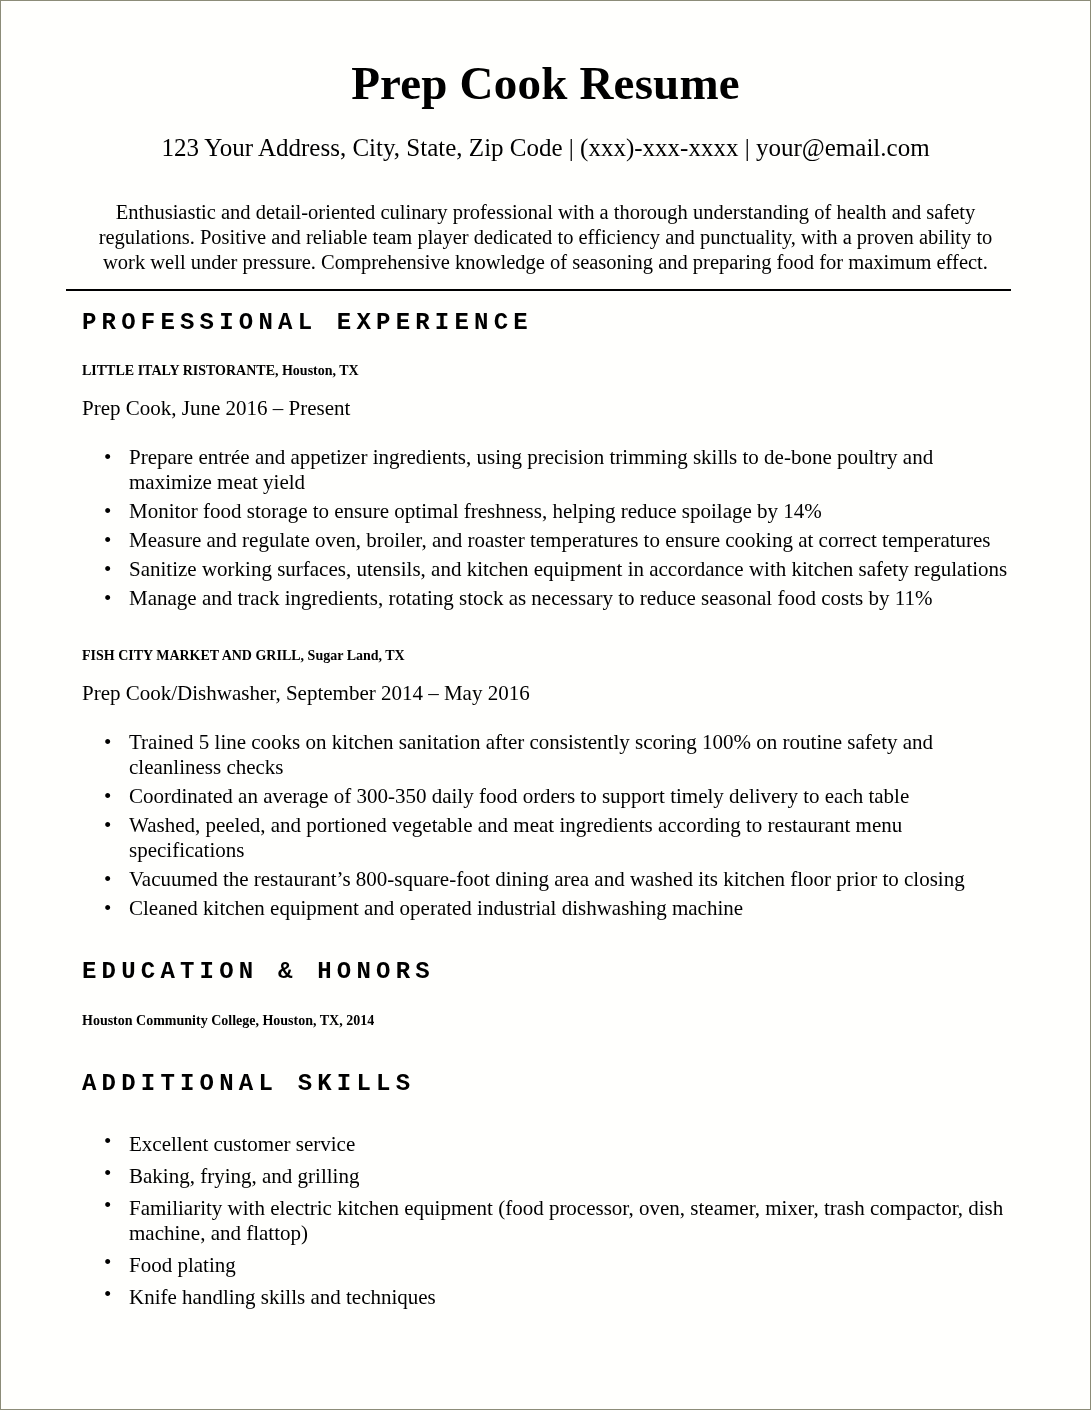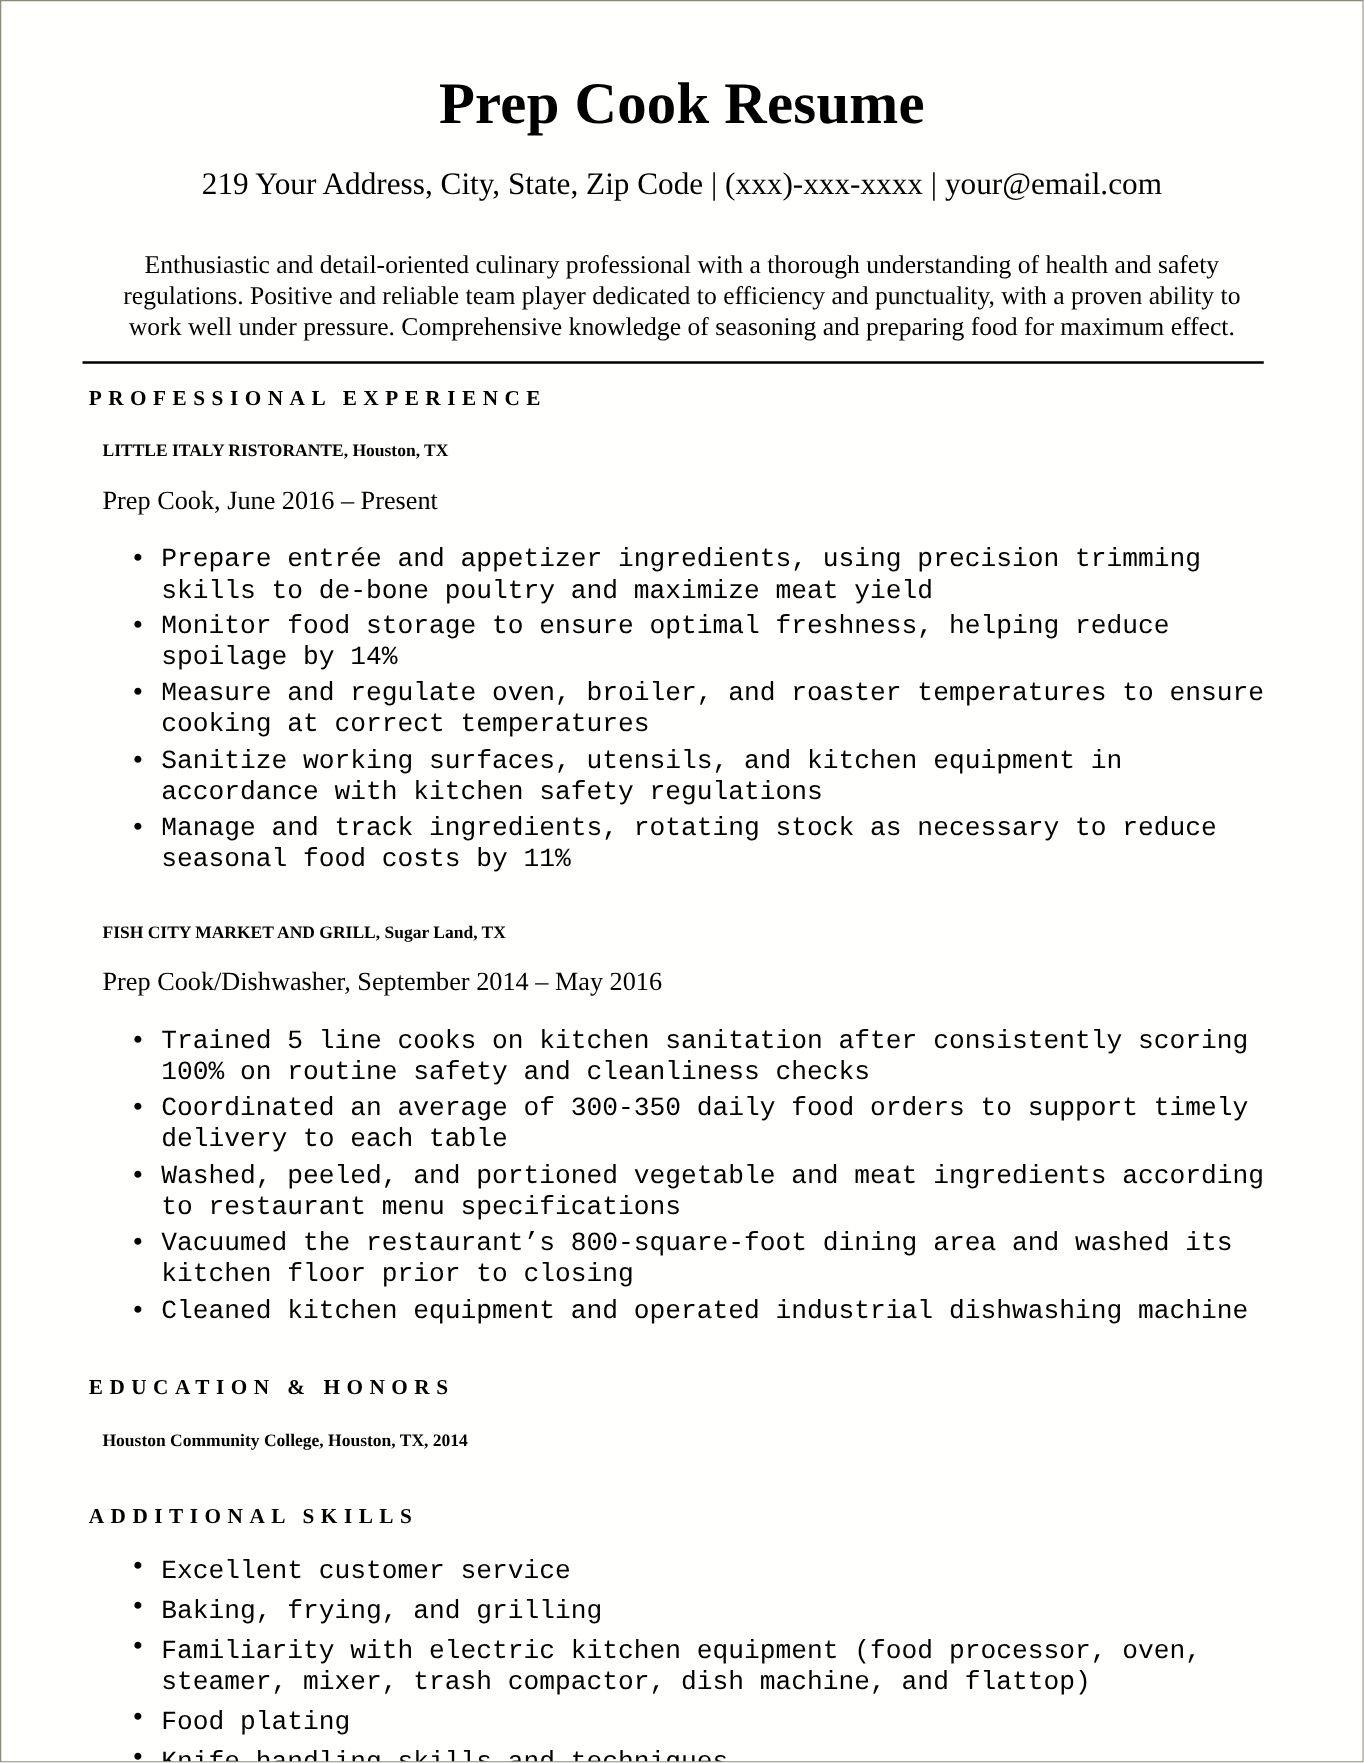--- a/index.html
+++ b/index.html
@@ -61,25 +61,26 @@
     border-top: 2.4px solid #000;
     margin: 14px 0 0 0;
     width: 945px;
   }
 
   
   .section {
     margin-top: 18px;
   }
   .section-heading {
-    font-size: 17px;
+    font-size: 24px;
     font-weight: bold;
     letter-spacing: 5.2px;
-    margin: 5px;
+    margin: 16px;
     line-height: 1.2;
+    font-family: Liberation Mono, monospace;
   }
   .org {
     font-size: 14px;
     font-weight: bold;
     margin: 16px;
     padding-top: 9px;
     line-height: 1.18;
   }
   .role {
     font-size: 21px;
@@ -94,21 +95,20 @@
     padding: 0;
     padding-top: 4px;
   }
   ul.bullets li {
     position: relative;
     font-size: 21px;
     line-height: 1.19;
     padding-left: 63px;
     padding-top: 4px;
     padding-right: 10px;
-    font-family: Liberation Mono, monospace;
   }
   ul.bullets li::before {
     content: "\2022";
     position: absolute;
     left: 38px;
     top: 4px;
     font-size: 21px;
     line-height: 1.19;
   }
 
@@ -135,21 +135,21 @@
   }
 </style>
 </head>
 <body>
 
 <div class="page">
   <div class="inner">
 
     <h1 class="resume-title">Prep Cook Resume</h1>
 
-    <p class="contact-line">219 Your Address, City, State, Zip Code | (xxx)-xxx-xxxx | your@email.com</p>
+    <p class="contact-line">123 Your Address, City, State, Zip Code | (xxx)-xxx-xxxx | your@email.com</p>
 
     <p class="summary">Enthusiastic and detail-oriented culinary professional with a thorough understanding of health and safety regulations. Positive and reliable team player dedicated to efficiency and punctuality, with a proven ability to work well under pressure. Comprehensive knowledge of seasoning and preparing food for maximum effect.</p>
 
     <hr class="divider">
 
     <div class="section experience">
       <h2 class="section-heading">PROFESSIONAL EXPERIENCE</h2>
 
       <div class="job-block">
         <div class="org">LITTLE ITALY RISTORANTE, Houston, TX</div>

